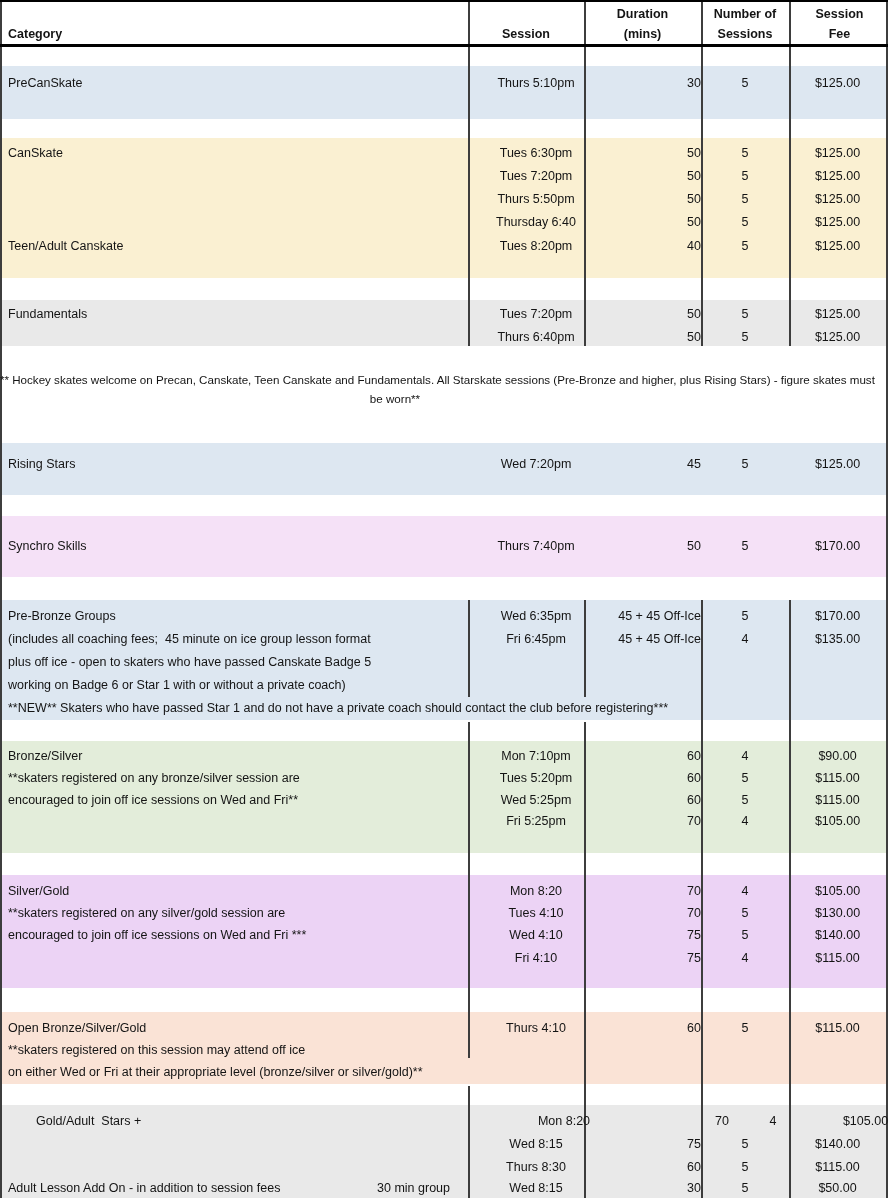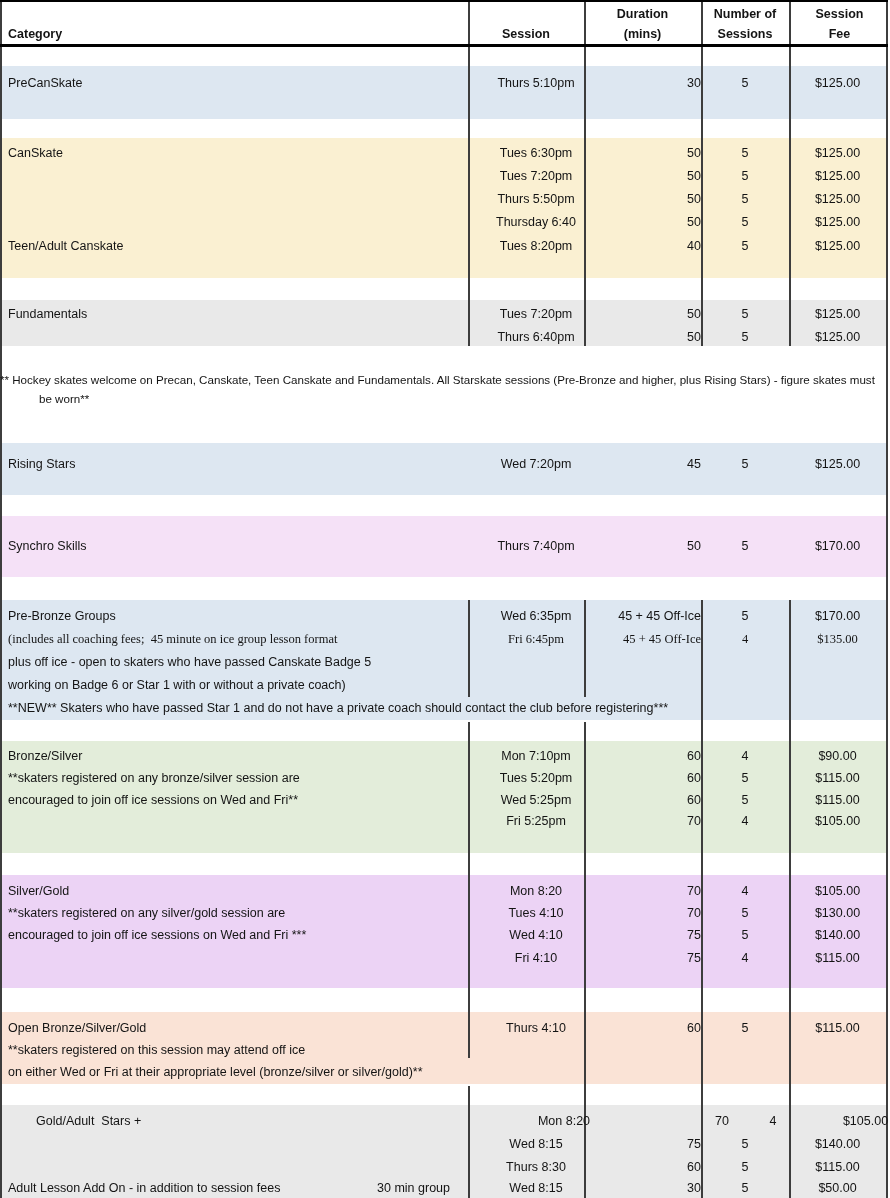--- a/index.html
+++ b/index.html
@@ -25,21 +25,21 @@
     font-weight:bold; font-size:12.5px; line-height:20px; text-align:center;
     padding-bottom:18px;
   }
   .hcell span{display:block;}
   .h-category{left:8px; text-align:left;}
   .h-session{left:468px; width:116px;}
   .h-duration{left:584px; width:117px;}
   .h-sessions{left:701px; width:88px;}
   .h-fee{left:790px; width:99px;}
   .note-line{
-    position:absolute; left:0; width:712px; 
+    position:absolute; left:0; width:712px; text-align:center;
     font-size:11.6px; line-height:17px; z-index:3; white-space:pre;
   }
 </style>
 </head>
 <body>
 
 <div id="root">
 
   <div class="hline" style="top:0; width:888px; height:2px;"></div>
   <div class="hline" style="top:44px; width:888px; height:2.5px;"></div>
@@ -156,21 +156,21 @@
       <div class="cell cell-fee">$170.00</div>
     </div>
     <div class="section-bg" style="top: 600px; height: 120px; background: rgb(221, 231, 241);"></div>
     <div class="trow" style="top: 605px;">
       <div class="cell cell-category">Pre-Bronze Groups</div>
       <div class="cell cell-session">Wed 6:35pm</div>
       <div class="cell cell-duration">45 + 45 Off-Ice</div>
       <div class="cell cell-sessions">5</div>
       <div class="cell cell-fee">$170.00</div>
     </div>
-    <div class="trow" style="top: 628px; font-family: Liberation Serif, serif;">
+    <div class="trow" style="top: 628px;">
       <div class="cell cell-category">(includes all coaching fees;  45 minute on ice group lesson format</div>
       <div class="cell cell-session">Fri 6:45pm</div>
       <div class="cell cell-duration">45 + 45 Off-Ice</div>
       <div class="cell cell-sessions">4</div>
       <div class="cell cell-fee">$135.00</div>
     </div>
     <div class="trow" style="top: 651px;">
       <div class="cell cell-category">plus off ice - open to skaters who have passed Canskate Badge 5</div>
     </div>
     <div class="trow" style="top: 674px;">

